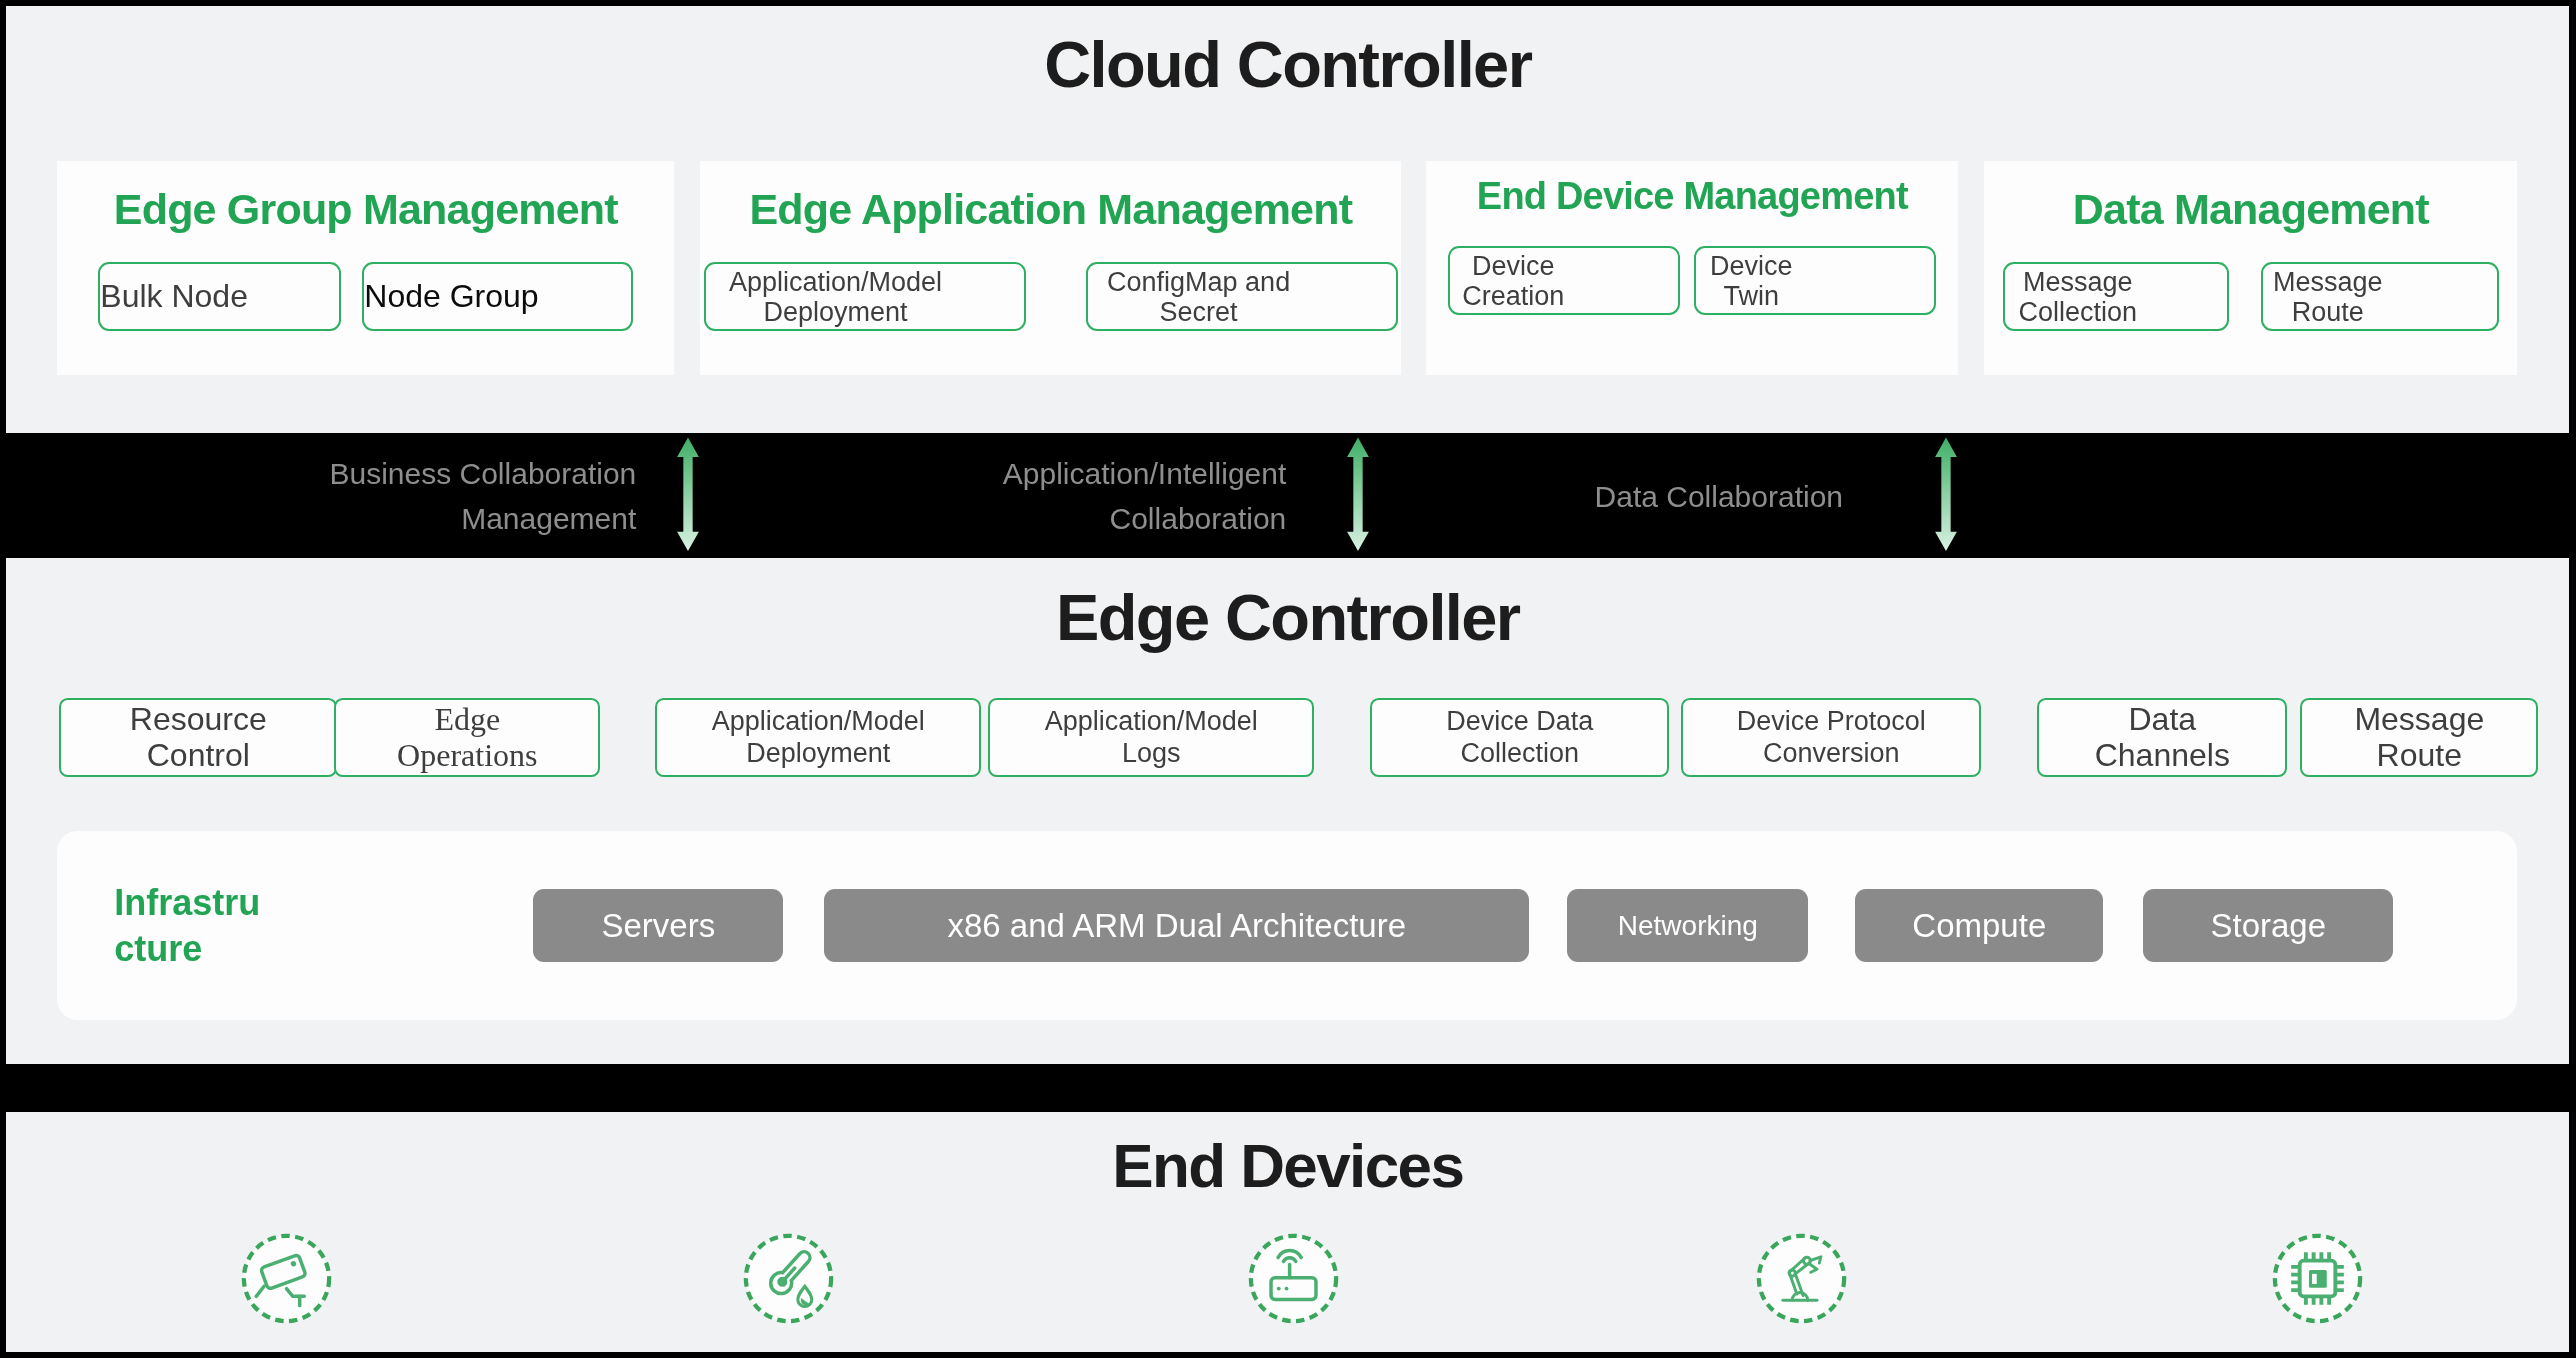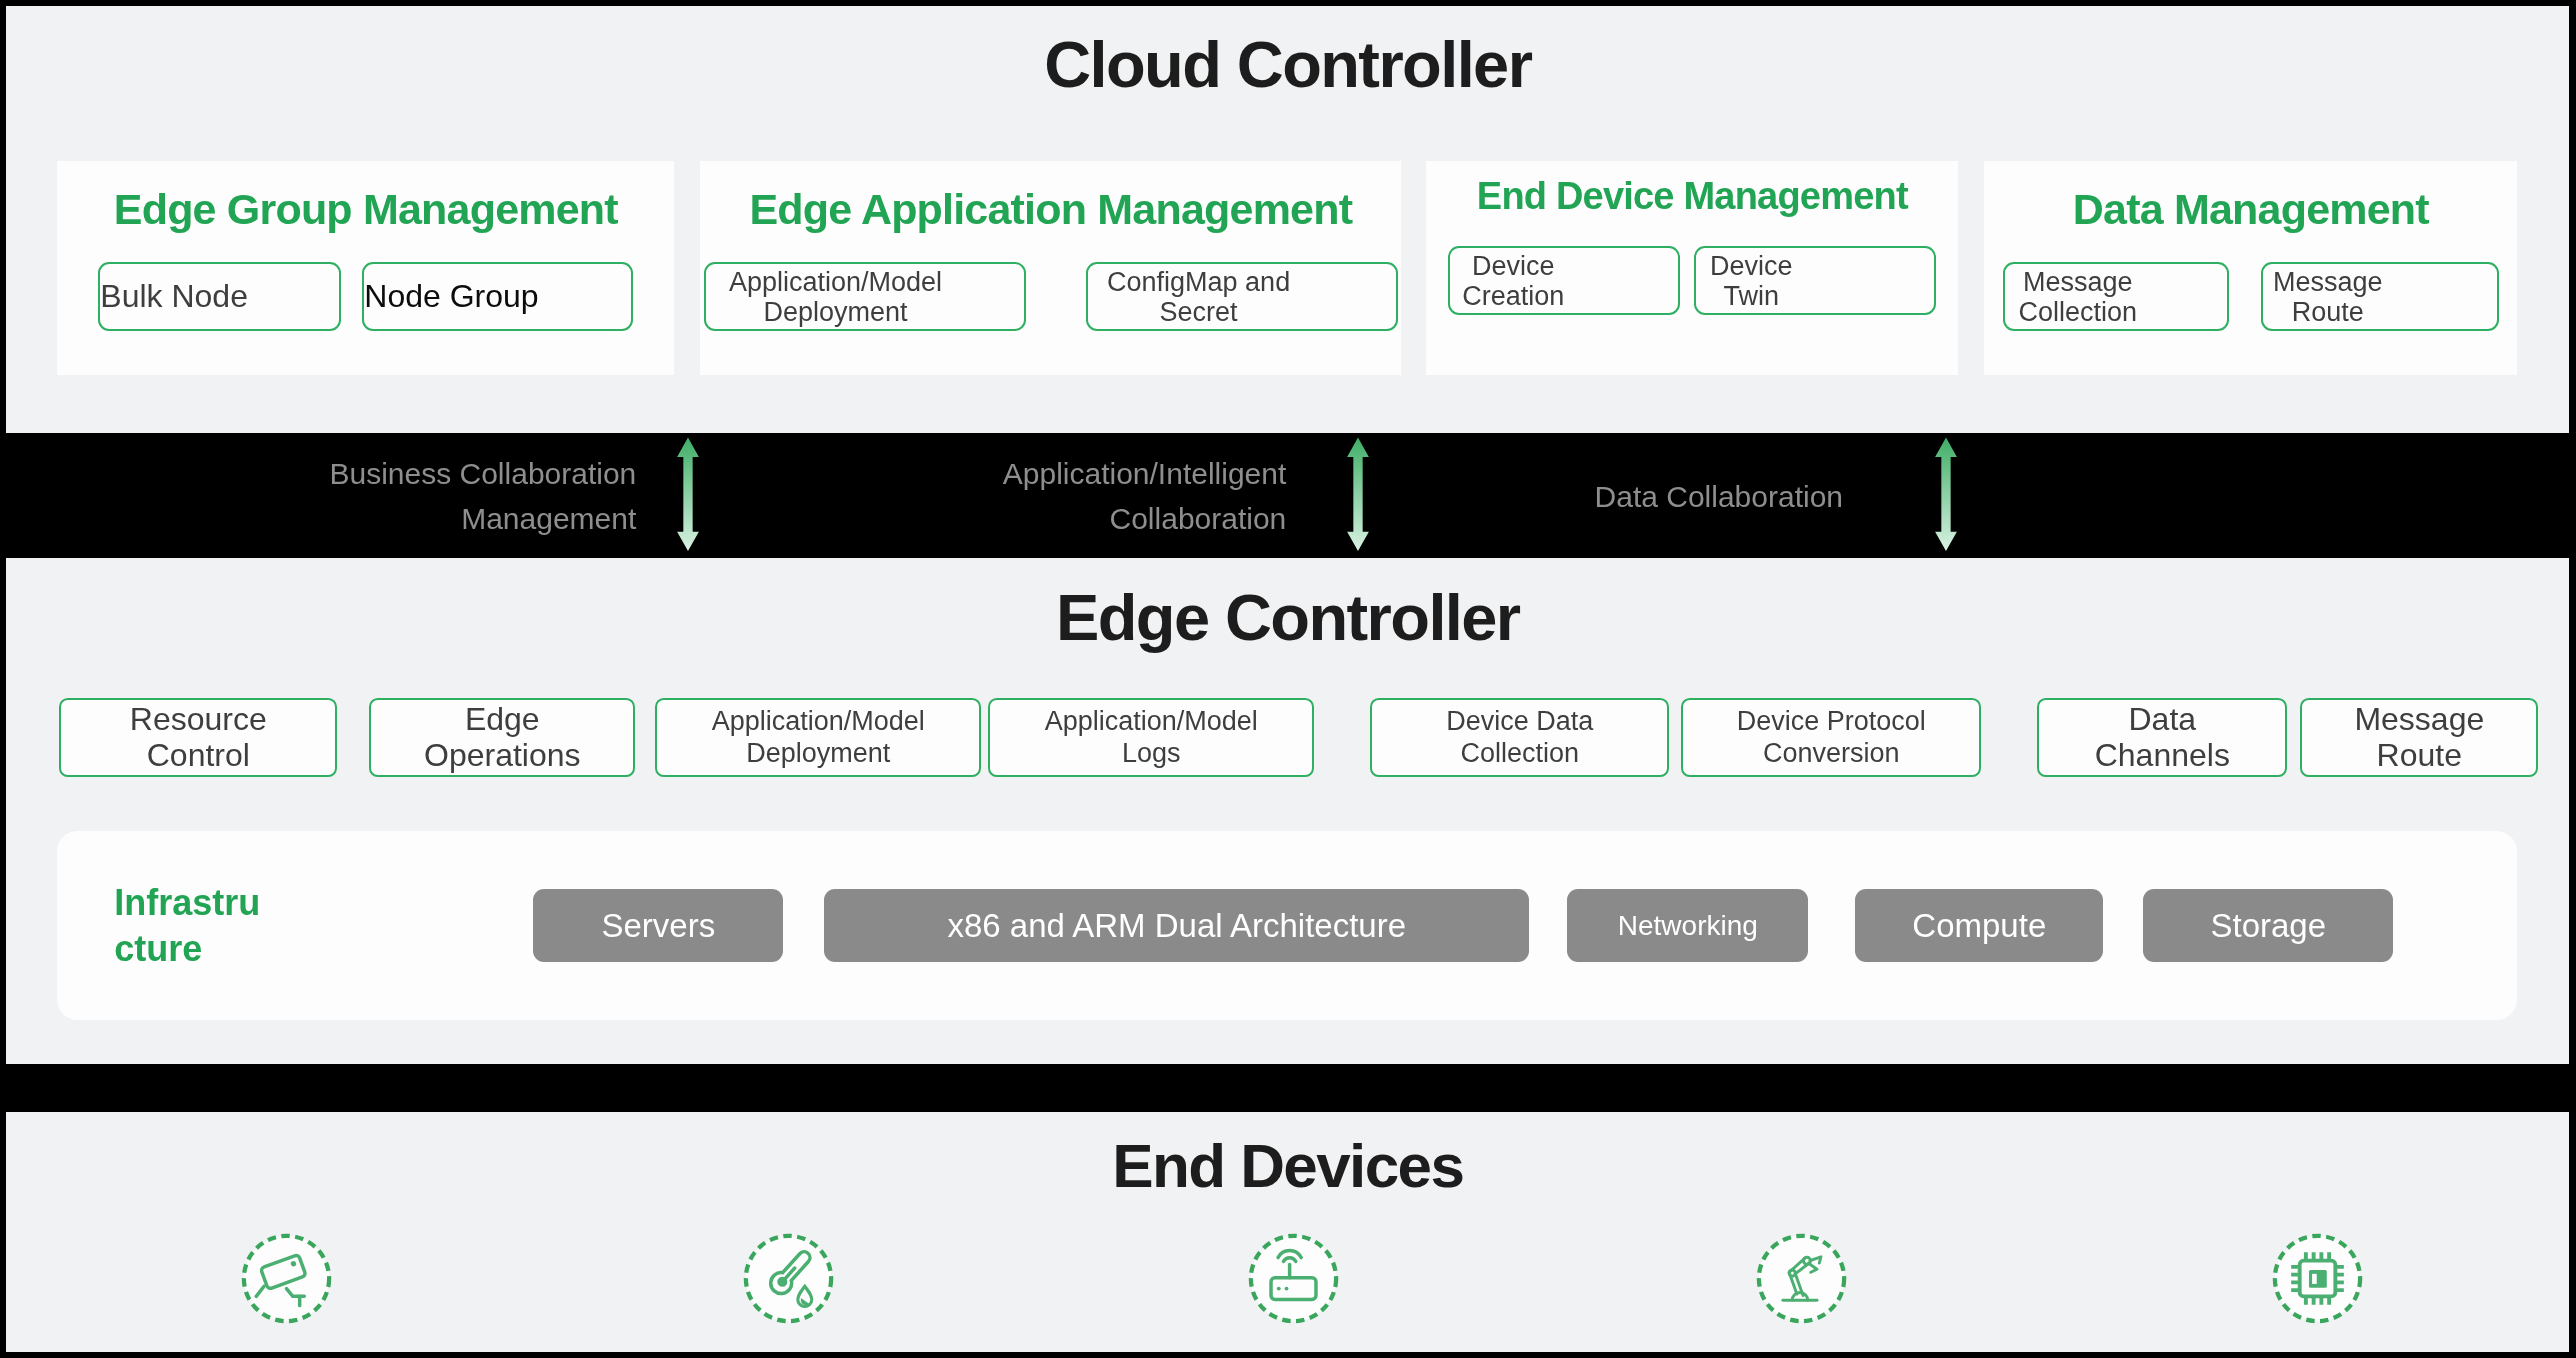--- a/index.html
+++ b/index.html
@@ -144,21 +144,21 @@
           </svg>
     </div>
   </section>
 
   <section class="sec-edge">
     <h1 class="main-title">Edge Controller</h1>
 
     <div class="box big" style="left:53px;width:278px;">
           <span style="max-width:146px;">Resource Control</span>
         </div>
-    <div class="box big" style="left:363px;width:266px;">
+    <div class="box big" style="left:328px;width:266px;font-family:Liberation Serif, serif;">
           <span style="max-width:177px;">Edge Operations</span>
         </div>
     <div class="box" style="left:649px;width:326px;">
           <span style="max-width:260px;">Application/Model Deployment</span>
         </div>
     <div class="box" style="left:982px;width:326px;">
           <span style="max-width:260px;">Application/Model Logs</span>
         </div>
     <div class="box" style="left:1364px;width:299px;">
           <span style="max-width:170px;">Device Data Collection</span>

